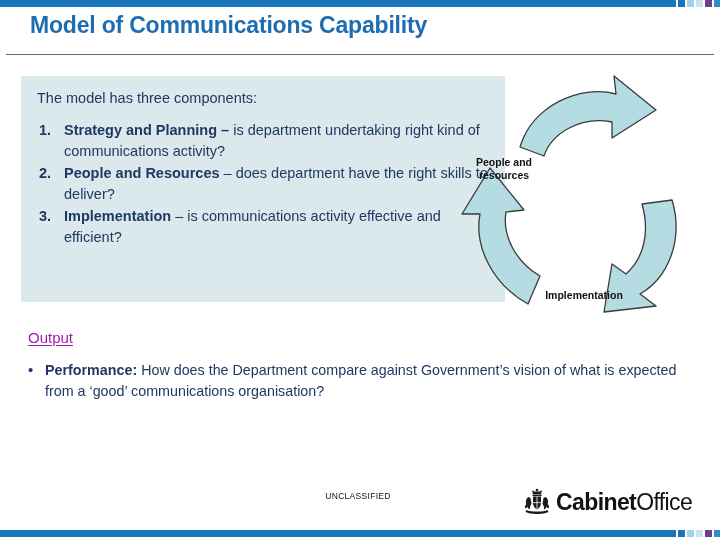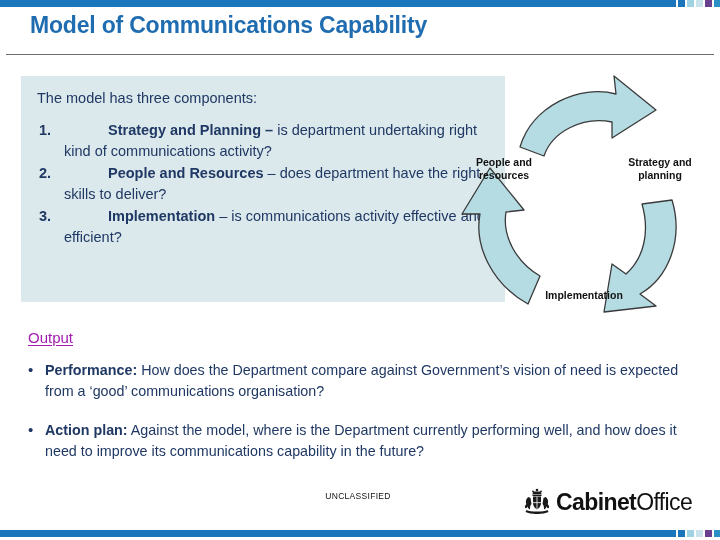--- a/index.html
+++ b/index.html
@@ -87,21 +87,21 @@
     line-height: 1.45;
     padding-left: 29px;
     margin-bottom: 1px;
   }
   .comp-num {
     position: absolute;
     left: 4px;
     top: 0;
     font-weight: bold;
   }
-  .comp-item b { font-weight: bold; margin-left: 44px; }
+  .comp-item b { font-weight: bold; }
 
   
   .cycle {
     position: absolute;
     left: 444px;
     top: 72px;
     width: 276px;
     height: 245px;
   }
   .cycle svg { display: block; }
@@ -245,31 +245,27 @@
     <path d="M 84 232
              C 48 212, 30 174, 36 142
              L 18 142
              L 46 96
              L 80 138
              L 62 140
              C 58 164, 72 190, 96 204
              Z" fill="#b5dce3" stroke="#3a3a3a" stroke-width="1.3" stroke-linejoin="round"></path>
   </svg>
   <div class="cyc-label lbl-people">People and resources</div>
-  <div class="cyc-label lbl-strategy">Strategy and planning</div>
   <div class="cyc-label lbl-impl">Implementation</div>
 </div>
 
 <div class="output-head">Output</div>
 <div class="bullets">
   <div class="bullet">
-    <b>Performance:</b><span>  How does the Department compare against Government’s vision of need is expected from a ‘good’ communications organisation?</span>
-  </div>
-  <div class="bullet">
-    <b>Action plan:</b><span>  Against the model, where is the Department currently performing well, and how does it need to improve its communications capability in the future?</span>
+    <b>Performance:</b><span>  How does the Department compare against Government’s vision of what is expected from a ‘good’ communications organisation?</span>
   </div>
 </div>
 
 <div class="unclassified">UNCLASSIFIED</div>
 
 <div class="logo">
   <svg class="crest" viewBox="0 0 60 60">
     <g fill="#1a1a1a">
 
       <path d="M23 9 h14 l2 5 h-18 z"></path>

